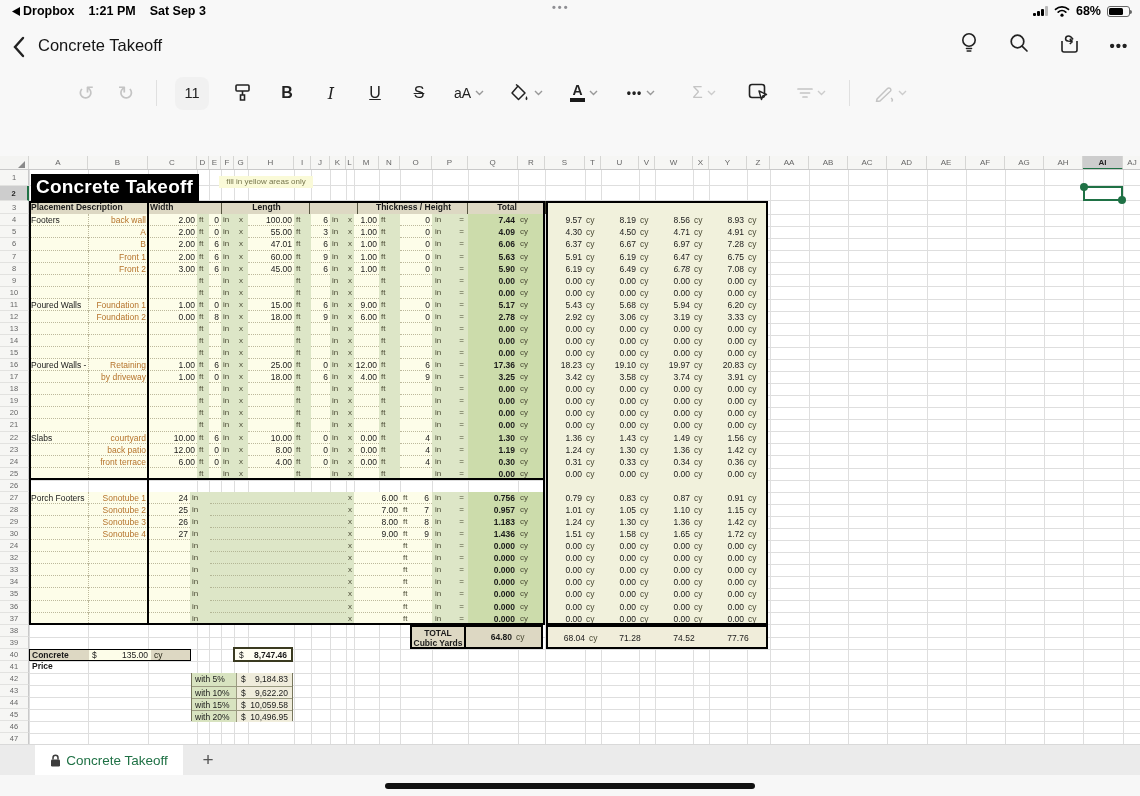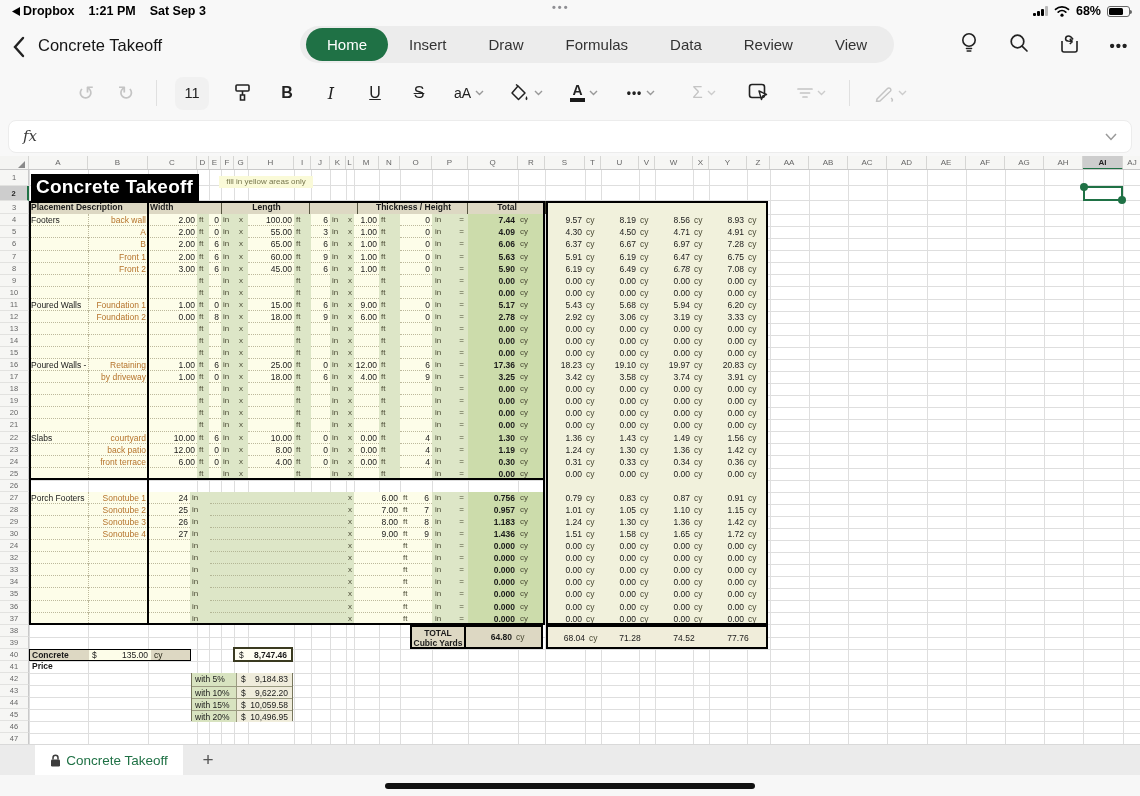--- a/index.html
+++ b/index.html
@@ -105,29 +105,20 @@
           </span>
       </div>
     </div>
     <div id="navbar">
       <span id="backbtn">
         <svg width="13" height="22" viewBox="0 0 13 22">
             <path d="M11 2 L3 11 L11 20" fill="none" stroke="#222" stroke-width="2.4" stroke-linecap="round"></path>
           </svg>
       </span>
       <span id="doctitle">Concrete Takeoff</span>
-      <div id="tabs">
-          <span class="tab active">Home</span>
-          <span class="tab">Insert</span>
-          <span class="tab">Draw</span>
-          <span class="tab">Formulas</span>
-          <span class="tab">Data</span>
-          <span class="tab">Review</span>
-          <span class="tab">View</span>
-        </div>
       <div id="navicons">
         <span class="nicon"><svg width="18" height="22" viewBox="0 0 18 22">
               <circle cx="9" cy="8" r="6.2" fill="none" stroke="#222" stroke-width="1.6"></circle>
               <path d="M6.5 16.5 h5 M7.2 19 h3.6" stroke="#222" stroke-width="1.6" stroke-linecap="round"></path>
             </svg></span>
         <span class="nicon"><svg width="20" height="20" viewBox="0 0 20 20">
               <circle cx="8.5" cy="8.5" r="6.3" fill="none" stroke="#222" stroke-width="1.7"></circle>
               <path d="M13.3 13.3 L18 18" stroke="#222" stroke-width="1.7" stroke-linecap="round"></path>
             </svg></span>
         <span class="nicon"><svg width="21" height="21" viewBox="0 0 21 21">
@@ -208,26 +199,20 @@
       <span class="tdiv"></span>
       <span class="tb" style="width:60px">
           <svg width="20" height="18" viewBox="0 0 20 18">
             <path d="M3 15 L13.5 4.5 a1.8 1.8 0 0 1 2.8 2.8 L6 17 L2.5 17.6 Z" fill="none" stroke="#c4c4c4" stroke-width="1.5" stroke-linejoin="round"></path>
             <path d="M17 14 c1.5 1 2 2.5 0.5 3.5" fill="none" stroke="#c4c4c4" stroke-width="1.5"></path>
           </svg>
           <svg class="chev" width="9" height="6" viewBox="0 0 9 6">
             <path d="M1 1 L4.5 4.5 L8 1" fill="none" stroke="#ccc" stroke-width="1.4"></path>
           </svg>
         </span>
-    </div>
-    <div id="fbar">
-      <span id="fx">fx</span>
-      <svg style="position:absolute;right:14px;top:12px" width="12" height="8" viewBox="0 0 12 8">
-          <path d="M1 1 L6 6.5 L11 1" fill="none" stroke="#9a9a9a" stroke-width="1.5"></path>
-        </svg>
     </div>
   </div>
 
   <div id="sheet">
       <div style="left: 29px; top: 47.24px; width: 1113px; height: 540.76px; background: repeating-linear-gradient(transparent 0px, transparent 11.07px, rgb(222, 222, 222) 11.07px, rgb(222, 222, 222) 12.07px); position: absolute;"></div>
       <div class="hline" style="left: 29px; top: 29px; width: 1113px; height: 1px; position: absolute;"></div>
       <div class="hline" style="left: 29px; top: 44px; width: 1113px; height: 1px; position: absolute;"></div>
       <div class="vline" style="left: 29px; top: 14px; height: 574px; position: absolute;"></div>
       <div class="vline" style="left: 88px; top: 14px; height: 574px; position: absolute;"></div>
       <div class="vline" style="left: 148px; top: 14px; height: 574px; position: absolute;"></div>
@@ -432,21 +417,21 @@
         <span class="wunit" style="flex: 0 0 23px;">cy</span>
       </div>
       <div class="row" style="left: 29px; top: 82.44px; width: 516px; height: 12.07px; position: absolute;">
         <span class="cA" style="flex: 0 0 59px;"></span>
         <span class="cB" style="flex: 0 0 60px;">B</span>
         <span class="val" style="flex: 0 0 49px;">2.00</span>
         <span class="unit" style="flex: 0 0 12px;">ft</span>
         <span class="val" style="flex: 0 0 12px;">6</span>
         <span class="unit" style="flex: 0 0 13px;">in</span>
         <span class="unit xc" style="flex: 0 0 14px;">x</span>
-        <span class="val" style="flex: 0 0 46px;">65.00</span>
+        <span class="val" style="flex: 0 0 46px;">47.01</span>
         <span class="unit" style="flex: 0 0 17px;">ft</span>
         <span class="val" style="flex: 0 0 19px;">6</span>
         <span class="unit" style="flex: 0 0 16px;">in</span>
         <span class="unit xc" style="flex: 0 0 8px;">x</span>
         <span class="val" style="flex: 0 0 25px;">1.00</span>
         <span class="unit" style="flex: 0 0 21px;">ft</span>
         <span class="val" style="flex: 0 0 32px;">0</span>
         <span class="unit ineq" style="flex: 0 0 36px;">
           <i style="font-style:normal">in</i>
           <i style="font-style:normal">=</i>

